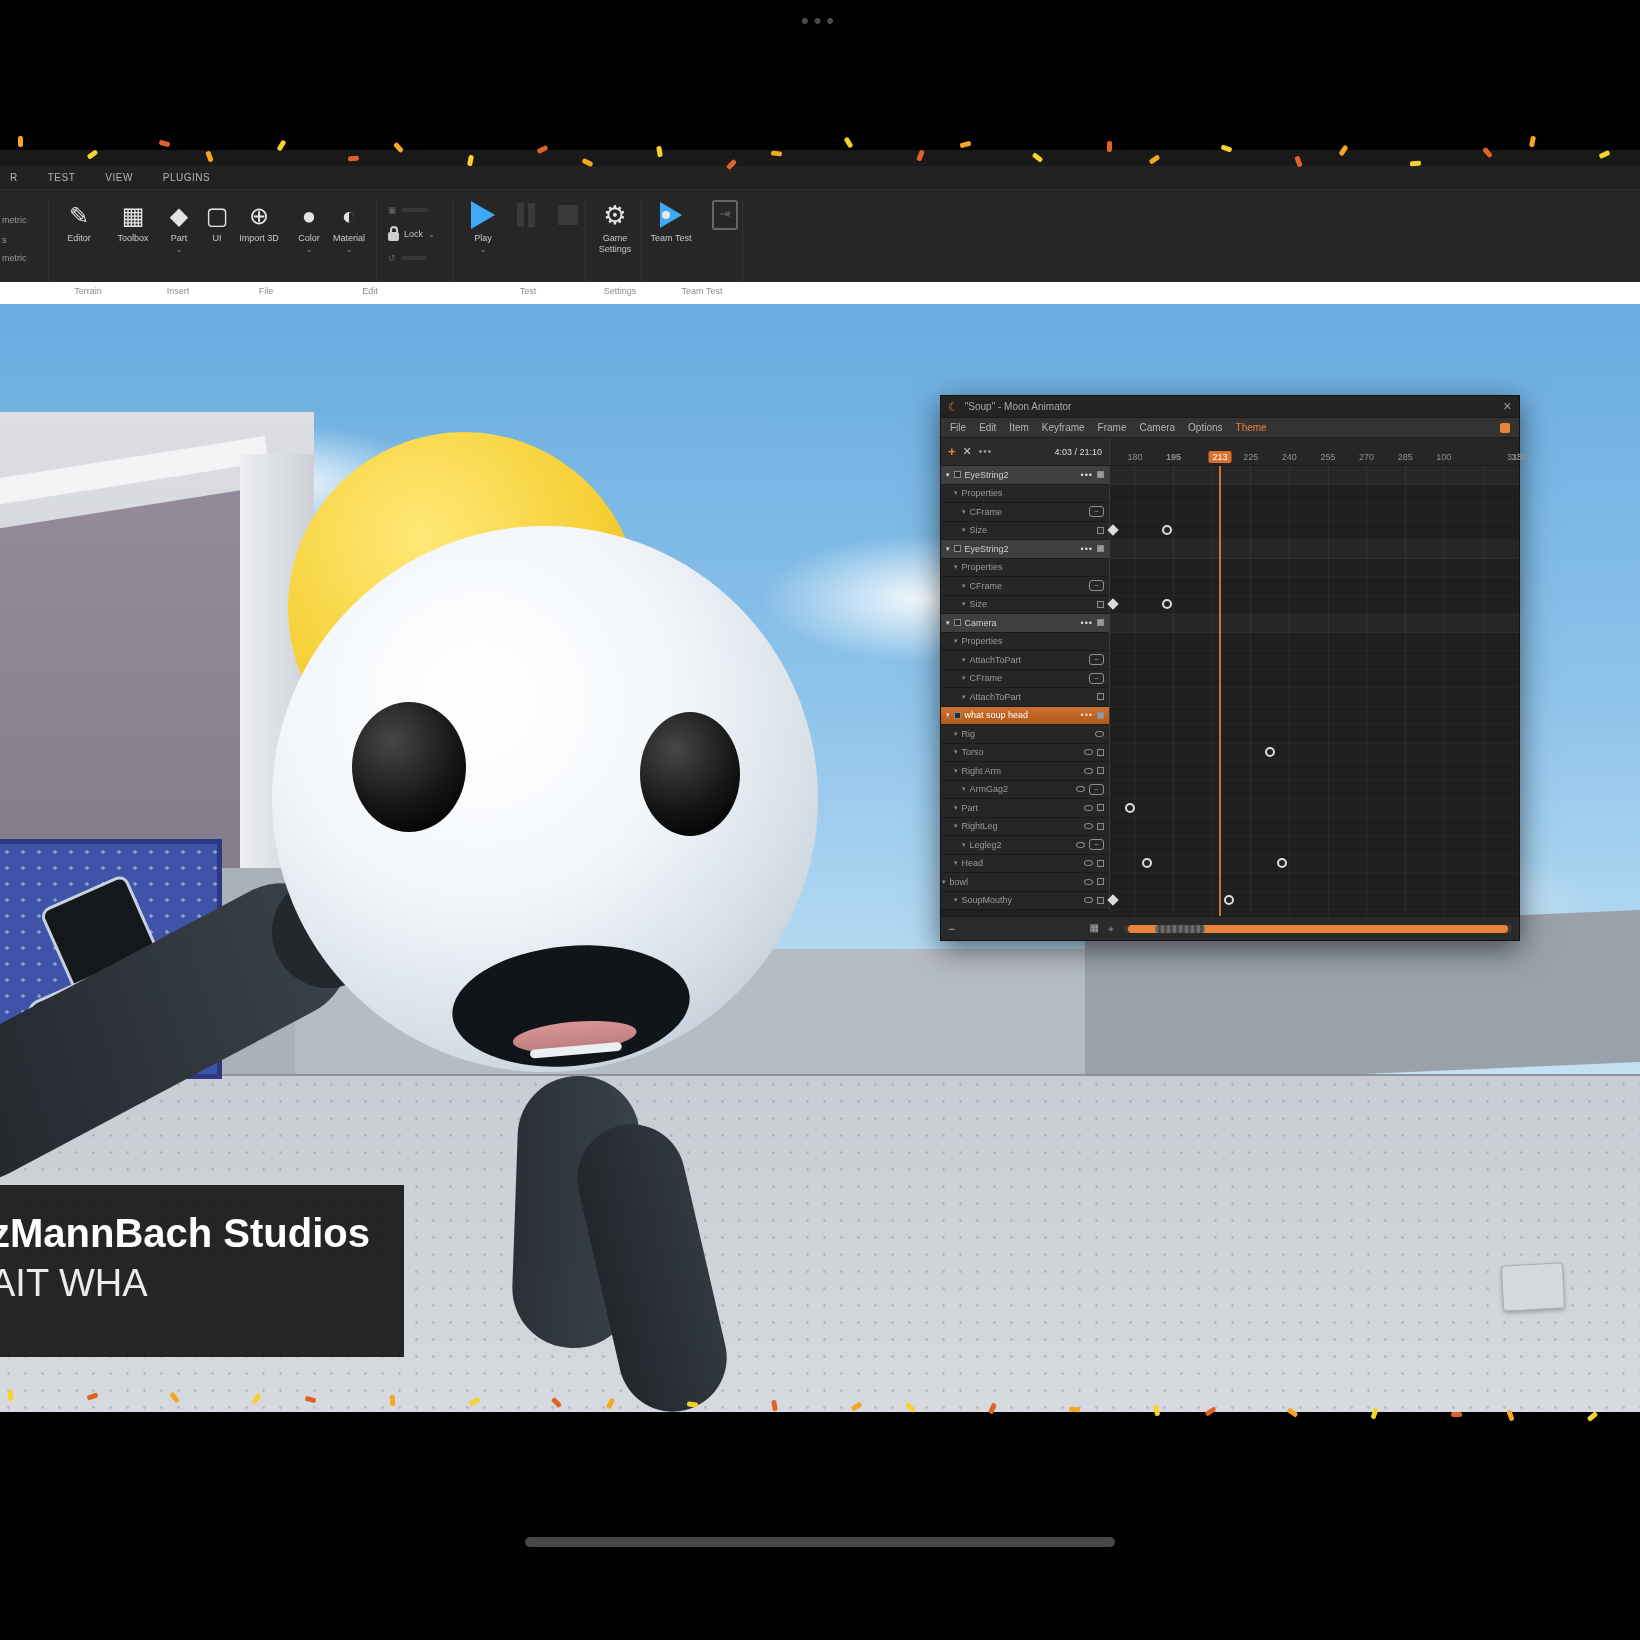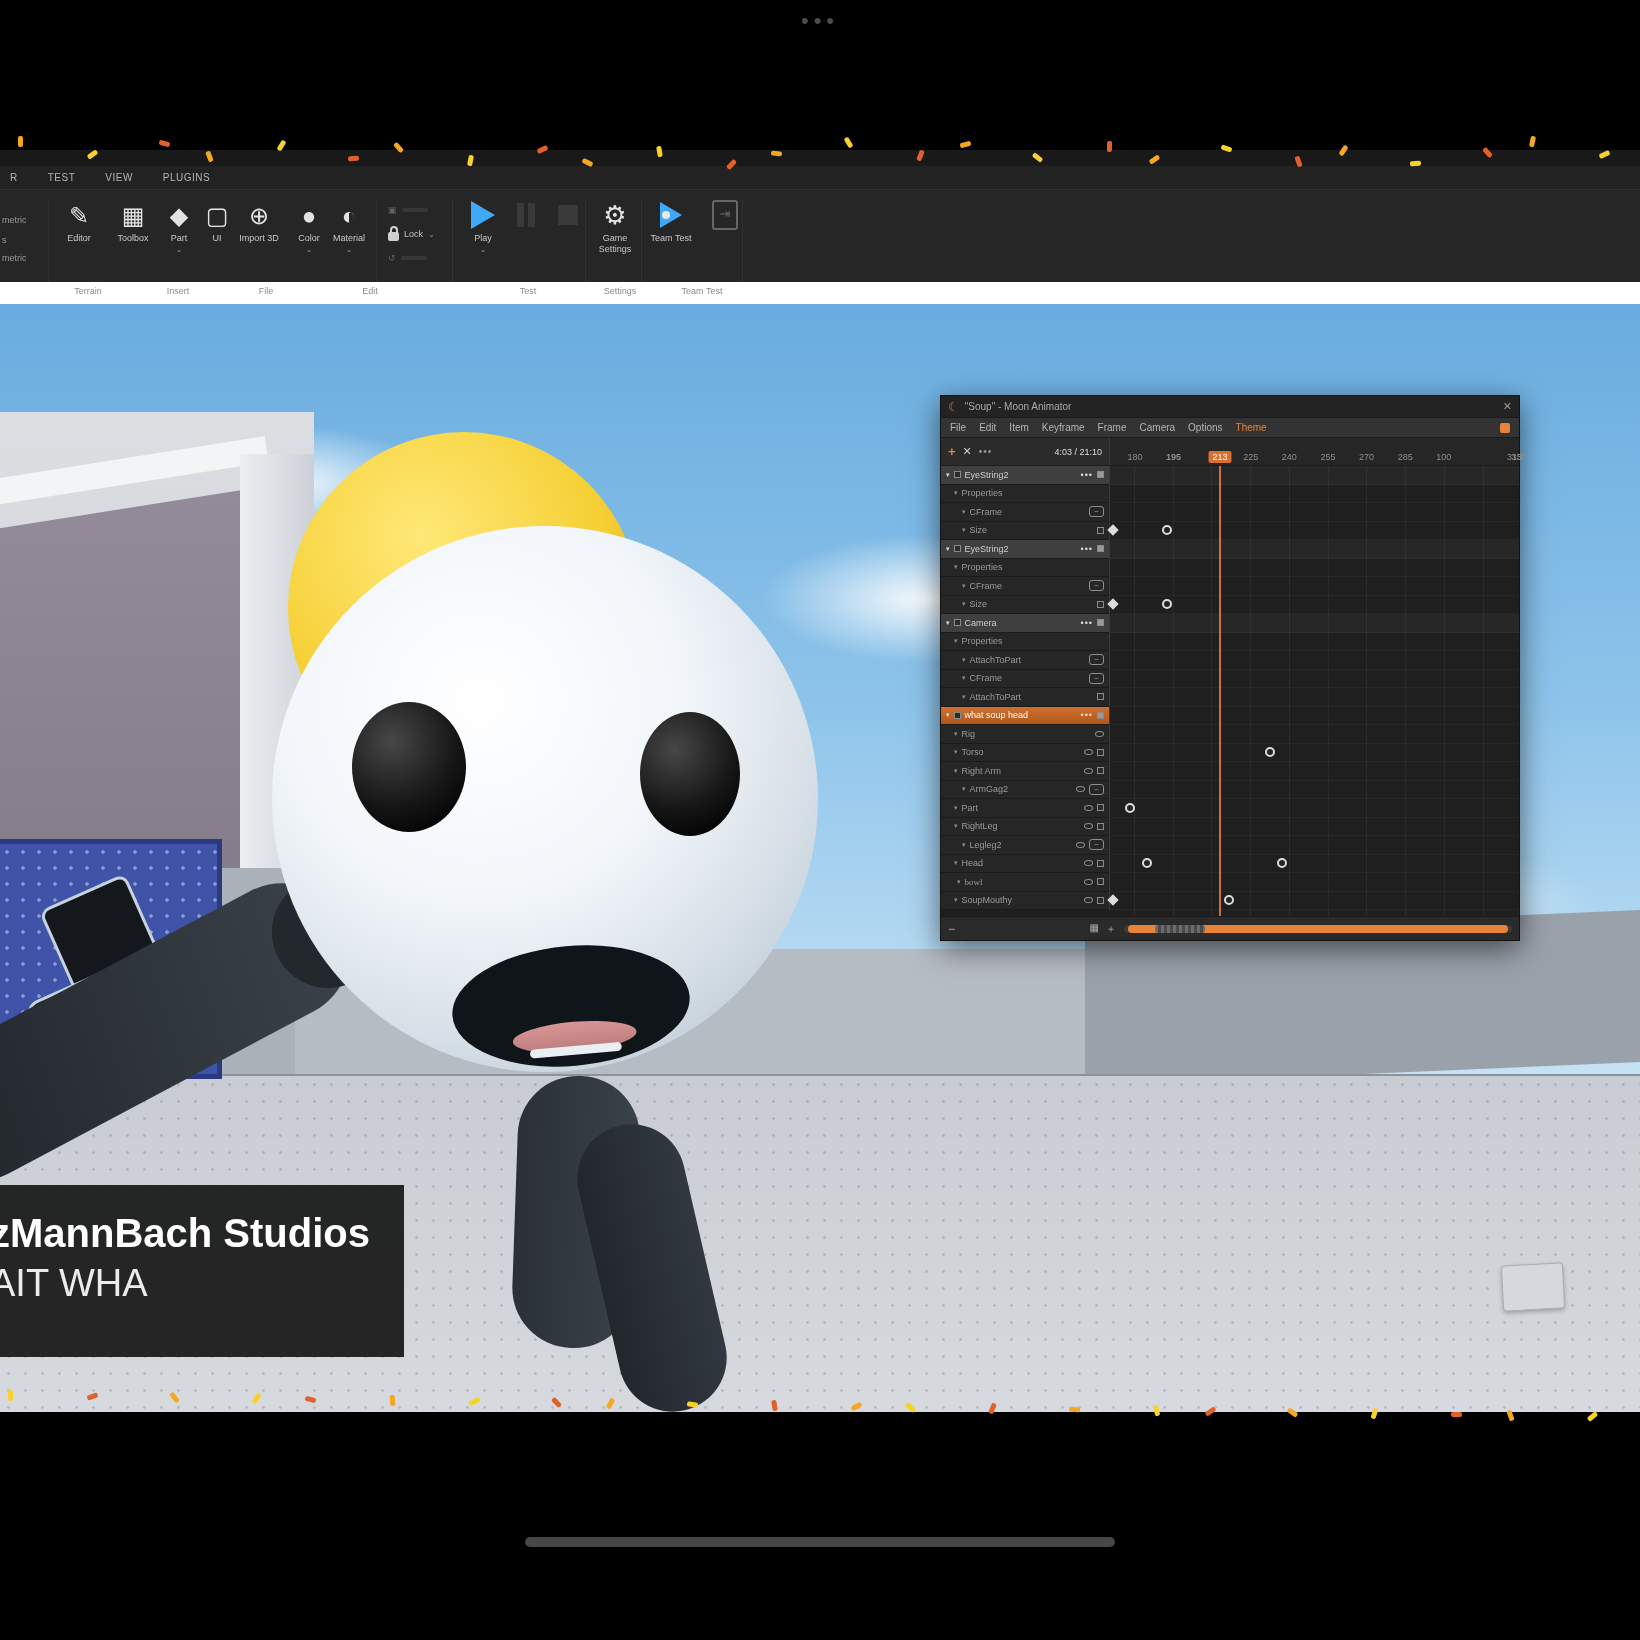--- a/index.html
+++ b/index.html
@@ -558,21 +558,21 @@
               <span class="spacer"></span>
               <span class="ieye"></span>
               <span class="isq"></span>
             </div>
             <div class="ma-line">
               <span class="kf" style="left: 9%;"></span>
               <span class="kf" style="left: 42%;"></span>
             </div>
           </div>
           <div class="ma-row p">
-            <div class="ma-cell" style="padding-left: 16px; font-family: Liberation Serif, serif;">
+            <div class="ma-cell" style="padding-left: 1px;">
               <span class="tri">▾</span>
               <span>bowl</span>
               <span class="spacer"></span>
               <span class="ieye"></span>
               <span class="isq"></span>
             </div>
             <div class="ma-line"></div>
           </div>
           <div class="ma-row p">
             <div class="ma-cell" style="padding-left: 13px;">

